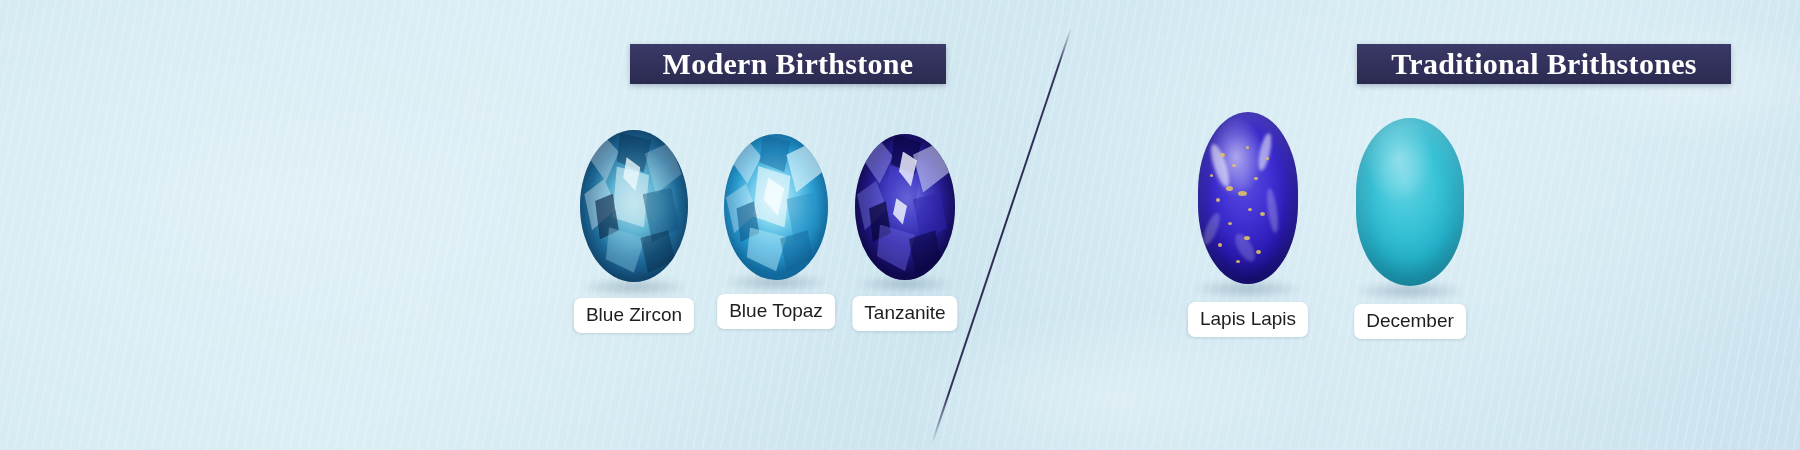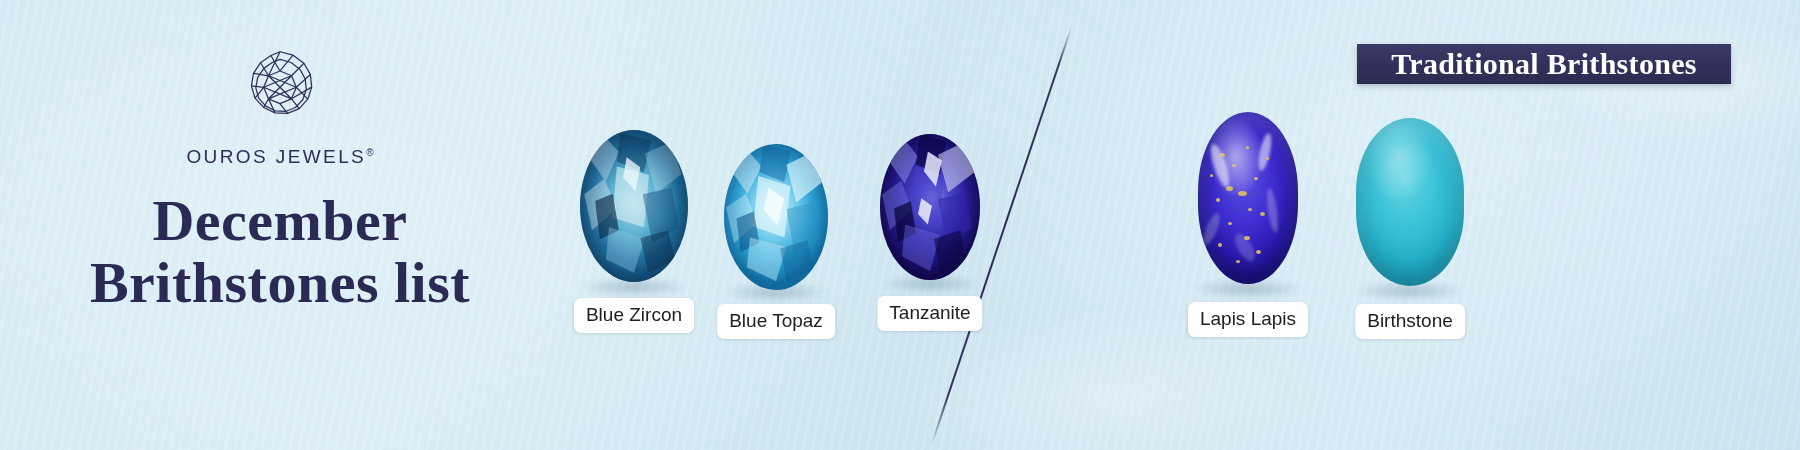--- a/index.html
+++ b/index.html
@@ -169,50 +169,22 @@
     box-shadow:0 1px 3px rgba(60,90,110,.18);
   }
 </style>
 </head>
 <body>
 
 <div id="banner">
 
   <div id="texture"></div>
 
-  <div id="brand">
-
-    <span>
-      <svg id="logo-mark" width="96" height="96" viewBox="0 0 100 100" fill="none" stroke="#2e2e57" stroke-width="1.3" stroke-linejoin="round">
-
-        <polygon points="50,6 63.6,9.6 74.9,18.0 81.6,29.6 83.0,42.8 78.9,55.4 70.0,65.2 57.9,70.2 44.8,69.6 33.0,64.0 24.0,54.3 20.2,41.6 22.4,28.5 29.7,17.4 40.5,9.9"></polygon>
-
-        <polygon points="50,14 61.5,17.2 70.9,24.4 76.3,34.3 77.3,45.5 73.7,56.0 66.1,64.1 55.8,68.2 44.9,67.5 35.2,62.6 27.8,54.3 24.8,43.6 26.8,32.6 33.2,23.3 42.3,17.0"></polygon>
-
-        <polygon points="50,26 62,31 67,43 62,55 50,60 38,55 33,43 38,31"></polygon>
-
-        <path d="M50,6 L38,31 M63.6,9.6 L50,26 M74.9,18.0 L62,31 M81.6,29.6 L67,43 M83.0,42.8 L62,55
-                 M78.9,55.4 L67,43 M70.0,65.2 L62,55 M57.9,70.2 L50,60 M44.8,69.6 L38,55
-                 M33.0,64.0 L38,55 M24.0,54.3 L33,43 M20.2,41.6 L33,43 M22.4,28.5 L38,31
-                 M29.7,17.4 L38,31 M40.5,9.9 L50,26"></path>
-
-        <path d="M38,31 L67,43 L38,55 L62,31 L33,43 L62,55 L38,31"></path>
-      </svg>
-    </span>
-
-    <div id="wordmark">
-      <span>OUROS JEWELS</span><span class="reg">®</span>
-    </div>
-
-    <h1 id="headline">
-      <div>December</div>
-      <div>Brithstones list</div>
-    </h1>
-  </div>
-
+
+  <div id="chip-modern" class="title-chip">Modern Birthstone</div>
 
   <div id="chip-traditional" class="title-chip">Traditional Brithstones</div>
 
   <div id="divider"></div>
 
   <div class="gem-group" style="left:560px; top:130px; width:460px; height:220px;">
 
     <div class="gem-cell" style="left:14px; top:0; width:120px;">
       <div class="gem-shadow" style="top:148px; width:104px; height:18px;"></div>
       <div class="gem" id="gem-zircon" style="width:108px; height:152px; margin:0 auto;">
@@ -225,40 +197,40 @@
           <span style="left:14%;top:42%;width:22%;height:30%;background:rgba(8,36,68,.62);clip-path:polygon(0 16%,74% 0,100% 80%,20% 100%);"></span>
           <span style="left:58%;top:38%;width:34%;height:36%;background:rgba(20,80,124,.45);clip-path:polygon(0 12%,78% 0,100% 74%,26% 100%);"></span>
           <span style="left:24%;top:64%;width:36%;height:30%;background:rgba(140,200,226,.40);clip-path:polygon(8% 0,100% 24%,72% 100%,0 70%);"></span>
           <span style="left:56%;top:66%;width:32%;height:28%;background:rgba(10,44,76,.48);clip-path:polygon(0 18%,80% 0,100% 70%,22% 100%);"></span>
           <span style="left:40%;top:18%;width:16%;height:22%;background:rgba(236,250,252,.78);clip-path:polygon(20% 0,100% 30%,70% 100%,0 60%);"></span>
         </div>
       </div>
       <div class="gem-label" style="top:168px;">Blue Zircon</div>
     </div>
 
-    <div class="gem-cell" style="left:156px; top:14px; width:120px;">
+    <div class="gem-cell" style="left:156px; top:4px; width:120px;">
       <div class="gem-shadow" style="top:140px; width:100px; height:17px;"></div>
       <div class="gem" id="gem-topaz" style="width:104px; height:146px; margin:0 auto;">
         <div class="facets">
           <span style="left:4%;top:4%;width:32%;height:30%;background:rgba(255,255,255,.40);clip-path:polygon(0 38%,58% 0,100% 38%,58% 100%);"></span>
           <span style="left:34%;top:0%;width:30%;height:26%;background:rgba(18,96,150,.46);clip-path:polygon(12% 0,100% 20%,80% 100%,0 74%);"></span>
           <span style="left:60%;top:6%;width:34%;height:34%;background:rgba(232,250,254,.62);clip-path:polygon(0 24%,70% 0,100% 60%,28% 100%);"></span>
           <span style="left:28%;top:22%;width:36%;height:42%;background:rgba(226,246,252,.70);clip-path:polygon(14% 0,100% 16%,84% 100%,0 82%);"></span>
           <span style="left:2%;top:34%;width:30%;height:34%;background:rgba(255,255,255,.30);clip-path:polygon(0 28%,64% 0,100% 58%,26% 100%);"></span>
           <span style="left:12%;top:46%;width:22%;height:28%;background:rgba(12,80,130,.55);clip-path:polygon(0 18%,76% 0,100% 78%,18% 100%);"></span>
           <span style="left:60%;top:40%;width:32%;height:34%;background:rgba(40,140,190,.42);clip-path:polygon(0 14%,80% 0,100% 72%,24% 100%);"></span>
           <span style="left:22%;top:64%;width:38%;height:30%;background:rgba(180,232,248,.50);clip-path:polygon(8% 0,100% 22%,74% 100%,0 68%);"></span>
           <span style="left:54%;top:66%;width:32%;height:28%;background:rgba(16,92,142,.42);clip-path:polygon(0 20%,82% 0,100% 68%,20% 100%);"></span>
           <span style="left:38%;top:30%;width:20%;height:26%;background:rgba(245,253,255,.85);clip-path:polygon(24% 0,100% 28%,68% 100%,0 58%);"></span>
         </div>
       </div>
       <div class="gem-label" style="top:160px;">Blue Topaz</div>
     </div>
 
-    <div class="gem-cell" style="left:312px; top:4px; width:116px;">
+    <div class="gem-cell" style="left:287px; top:4px; width:116px;">
       <div class="gem-shadow" style="top:142px; width:94px; height:16px;"></div>
       <div class="gem" id="gem-tanzanite" style="width:100px; height:146px; margin:0 auto;">
         <div class="facets">
           <span style="left:6%;top:4%;width:32%;height:30%;background:rgba(150,152,235,.48);clip-path:polygon(0 38%,58% 0,100% 38%,58% 100%);"></span>
           <span style="left:36%;top:0%;width:30%;height:28%;background:rgba(10,6,70,.70);clip-path:polygon(12% 0,100% 20%,80% 100%,0 74%);"></span>
           <span style="left:58%;top:6%;width:36%;height:34%;background:rgba(215,220,250,.55);clip-path:polygon(0 24%,70% 0,100% 60%,28% 100%);"></span>
           <span style="left:30%;top:22%;width:34%;height:40%;background:rgba(70,62,200,.55);clip-path:polygon(14% 0,100% 16%,84% 100%,0 82%);"></span>
           <span style="left:2%;top:32%;width:30%;height:34%;background:rgba(126,128,225,.40);clip-path:polygon(0 28%,64% 0,100% 58%,26% 100%);"></span>
           <span style="left:14%;top:46%;width:22%;height:28%;background:rgba(8,4,56,.72);clip-path:polygon(0 18%,76% 0,100% 78%,18% 100%);"></span>
           <span style="left:58%;top:40%;width:34%;height:34%;background:rgba(48,36,170,.55);clip-path:polygon(0 14%,80% 0,100% 72%,24% 100%);"></span>
@@ -301,17 +273,17 @@
           <span class="speck" style="left:50%;top:56%;width:4px;height:3px;"></span>
         </div>
       </div>
       <div class="gem-label" style="top:190px;">Lapis Lapis</div>
     </div>
 
     <div class="gem-cell" style="left:162px; top:6px; width:136px;">
       <div class="gem-shadow" style="top:164px; width:106px; height:18px;"></div>
       <div class="gem" id="gem-turquoise" style="width:108px; height:168px; margin:0 auto; border-radius:50% / 44%;">
       </div>
-      <div class="gem-label" style="top:186px;">Birthstone</div>
+      <div class="gem-label" style="top:186px;">December</div>
     </div>
   </div>
 
 </div>
 
 </body></html>

